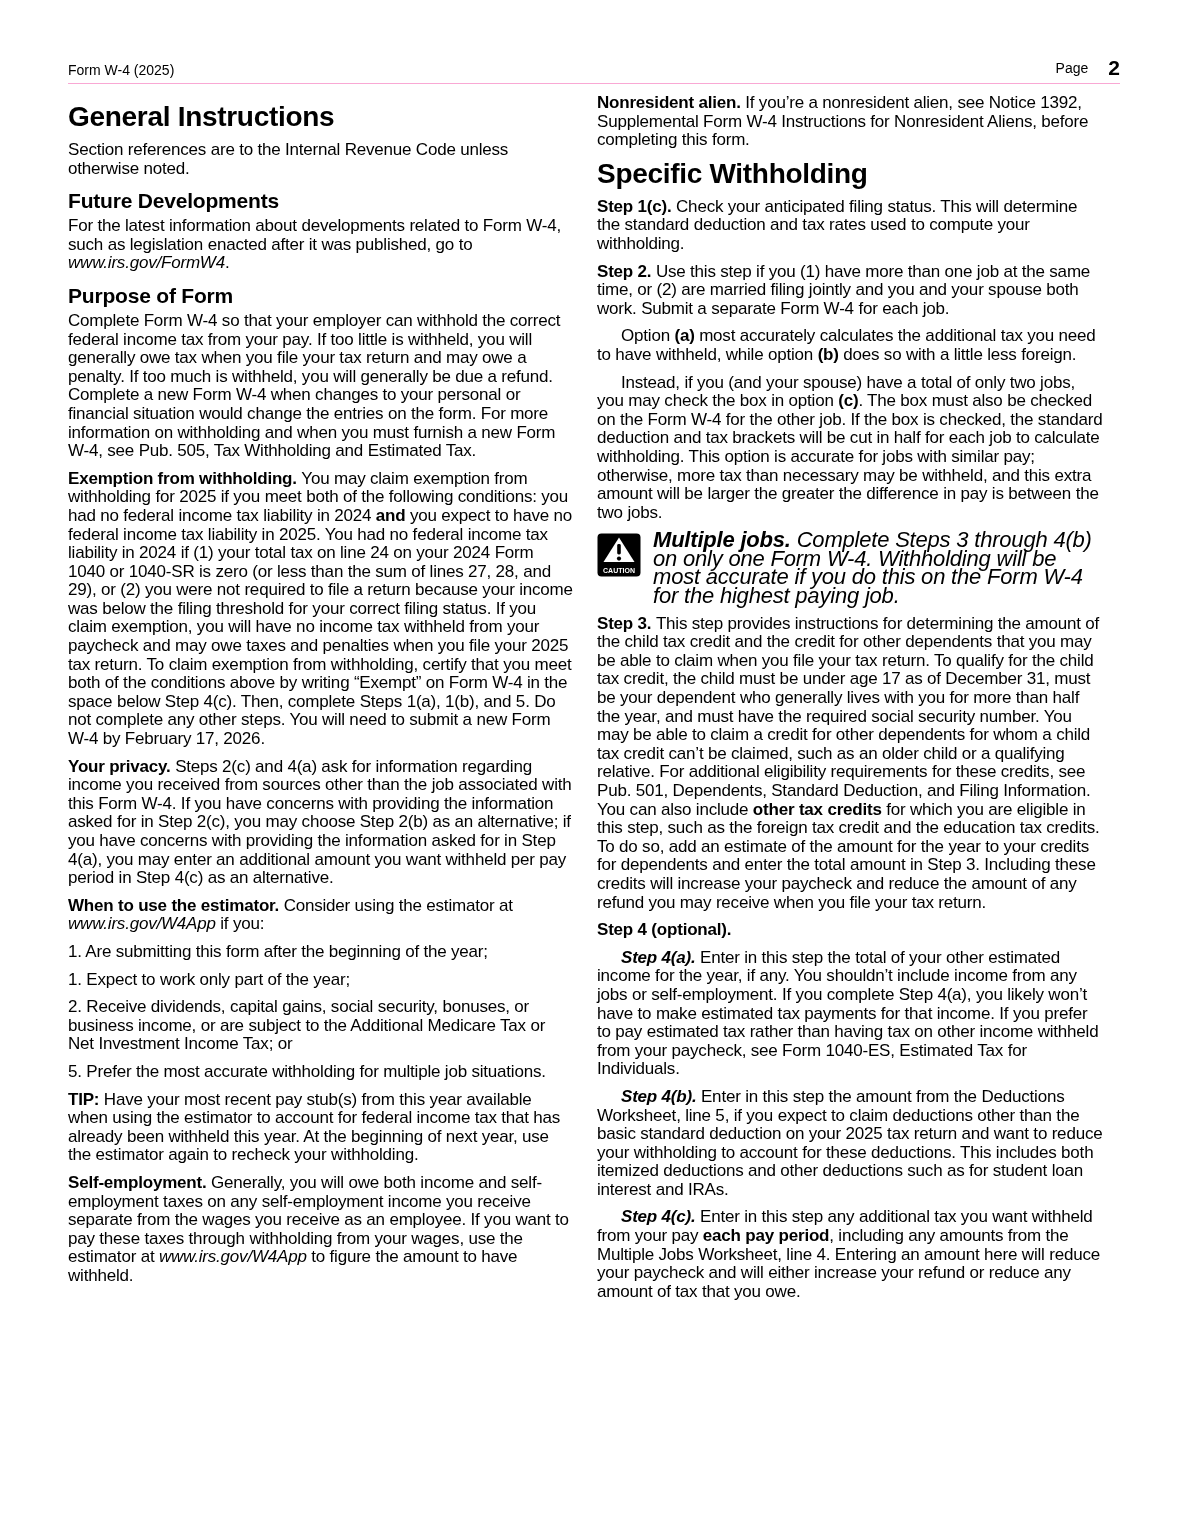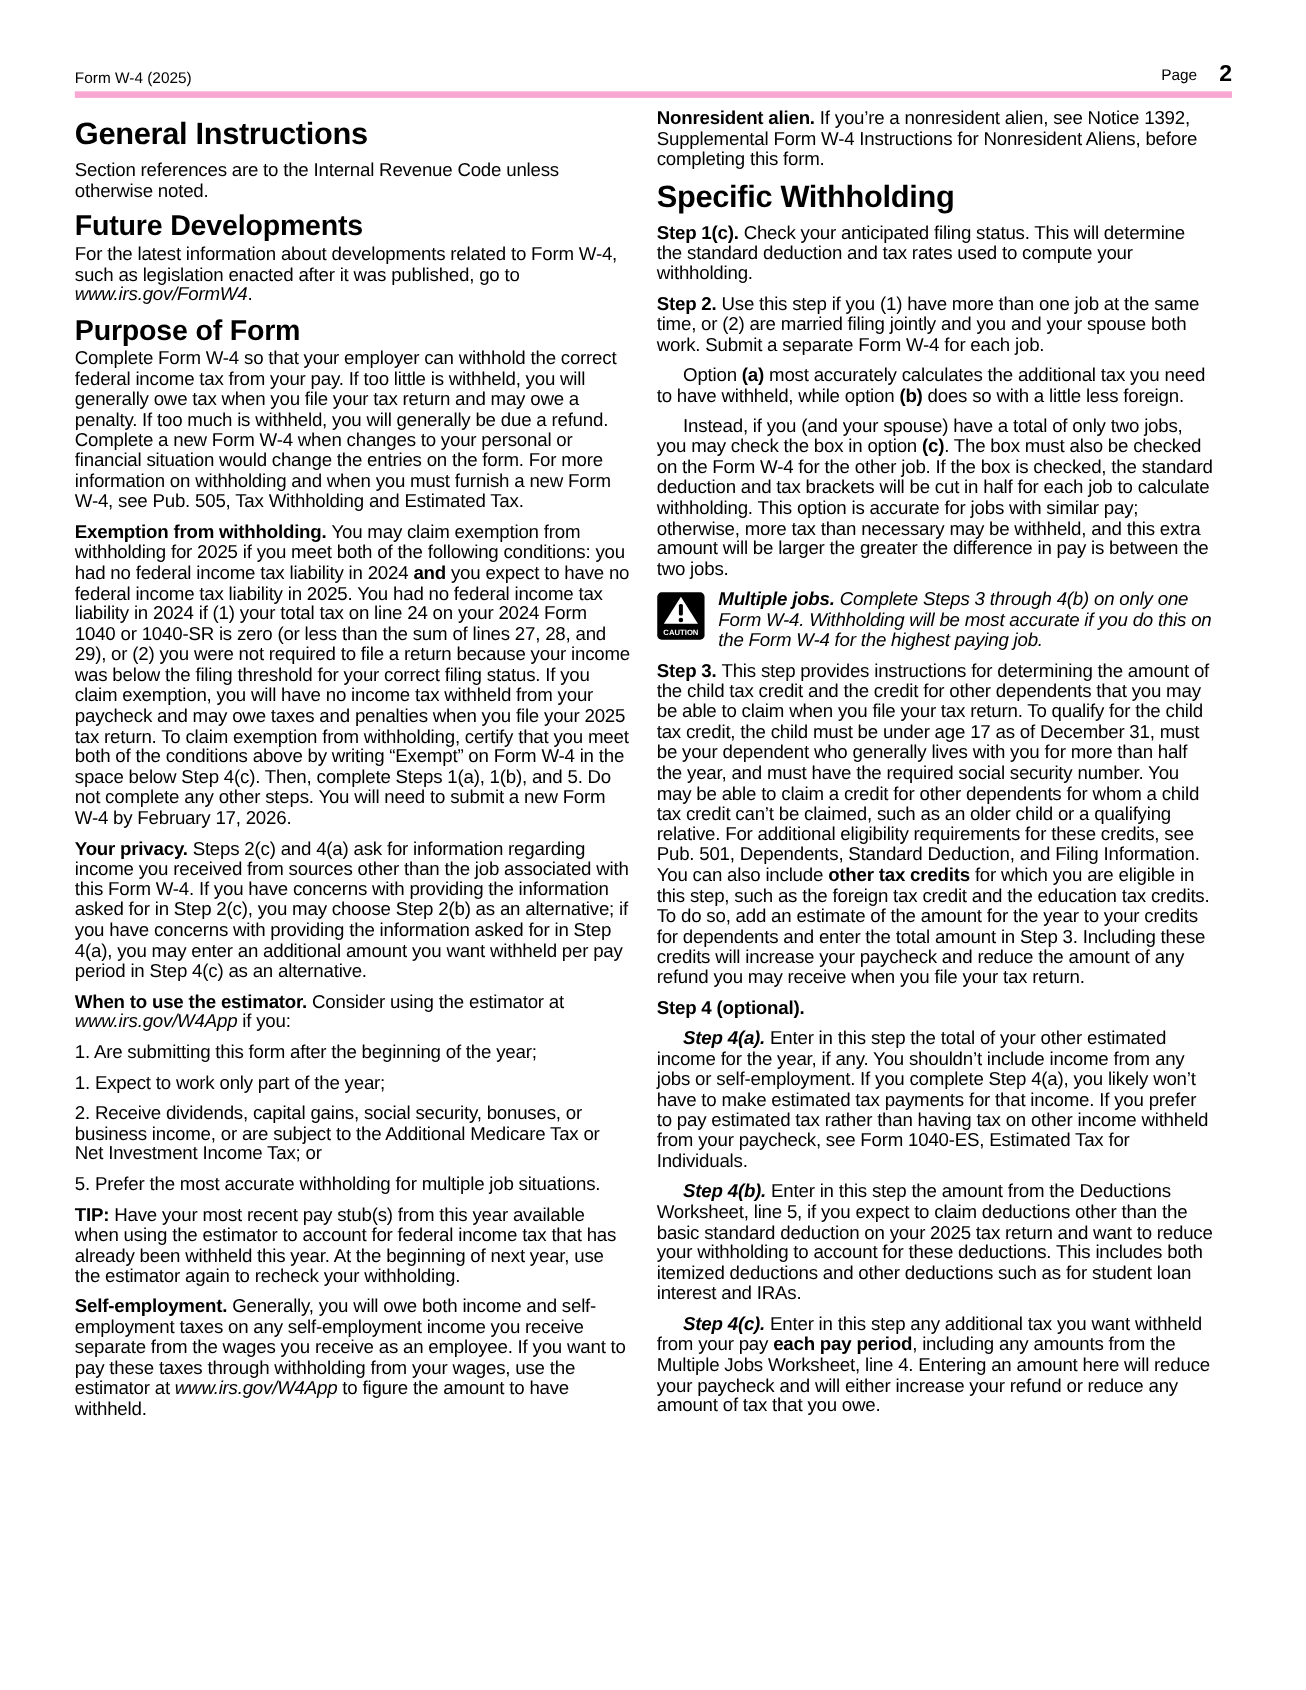--- a/index.html
+++ b/index.html
@@ -16,21 +16,21 @@
     box-sizing: border-box;
     padding: 58px 67px 20px 68px;
     font-family: "Liberation Sans", sans-serif;
     color: #000000;
     overflow: hidden;
   }
   .hdr {
     display: flex;
     justify-content: space-between;
     align-items: flex-end;
-    border-bottom: 6px solid #f9a8d4;
+    border-bottom: 1px solid #f9a8d4;
     padding-bottom: 5px;
   }
   .form-id {
     font-size: 14px;
     line-height: 16px;
   }
   .pageno {
     font-size: 14px;
     line-height: 18px;
     display: flex;
@@ -53,21 +53,21 @@
   }
   .h1 {
     font-weight: bold;
     font-size: 28px;
     line-height: 30px;
     letter-spacing: -0.3px;
     margin: 8px 0 9px 0;
   }
   .h2 {
     font-weight: bold;
-    font-size: 26px;
+    font-size: 21px;
     line-height: 23px;
     letter-spacing: -0.2px;
     margin: 11px 0 5px 0;
   }
   .para {
     font-size: 17px;
     line-height: 18.6px;
     letter-spacing: -0.2px;
     margin: 0 0 9px 0;
   }
@@ -81,21 +81,21 @@
     display: flex;
     gap: 12px;
     align-items: flex-start;
     margin: 4px 0 9px 0;
   }
   .caution-icon {
     flex: 0 0 auto;
     margin-top: 2px;
   }
   .caution-text {
-    font-size: 17px;
+    font-size: 22px;
     line-height: 18.6px;
     letter-spacing: -0.2px;
   }
 </style>
 </head>
 <body>
 
 <div class="page">
   <div class="hdr">
     <span class="form-id">Form W-4 (2025)</span>

